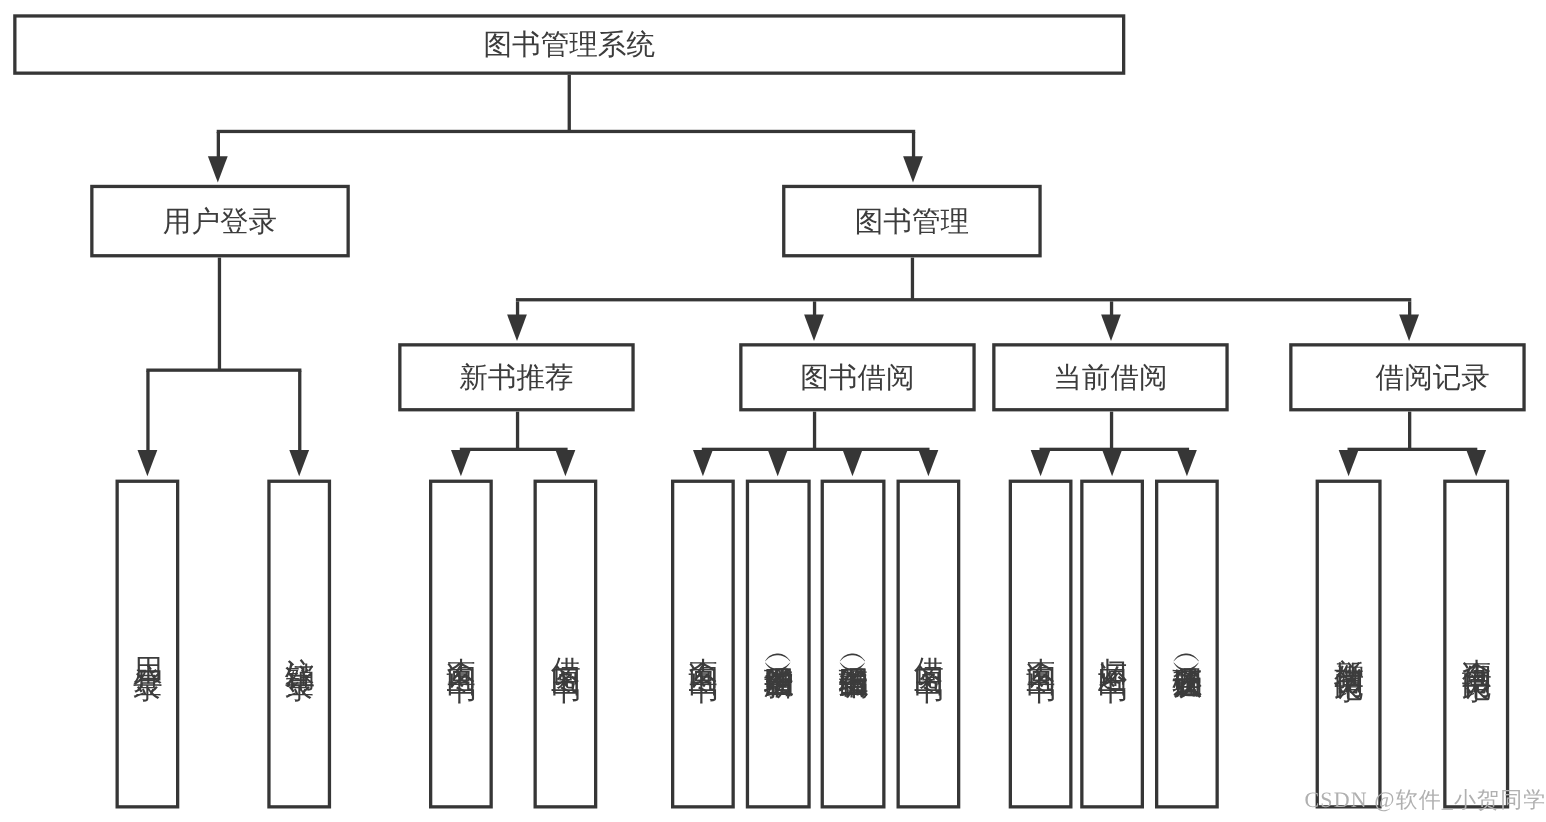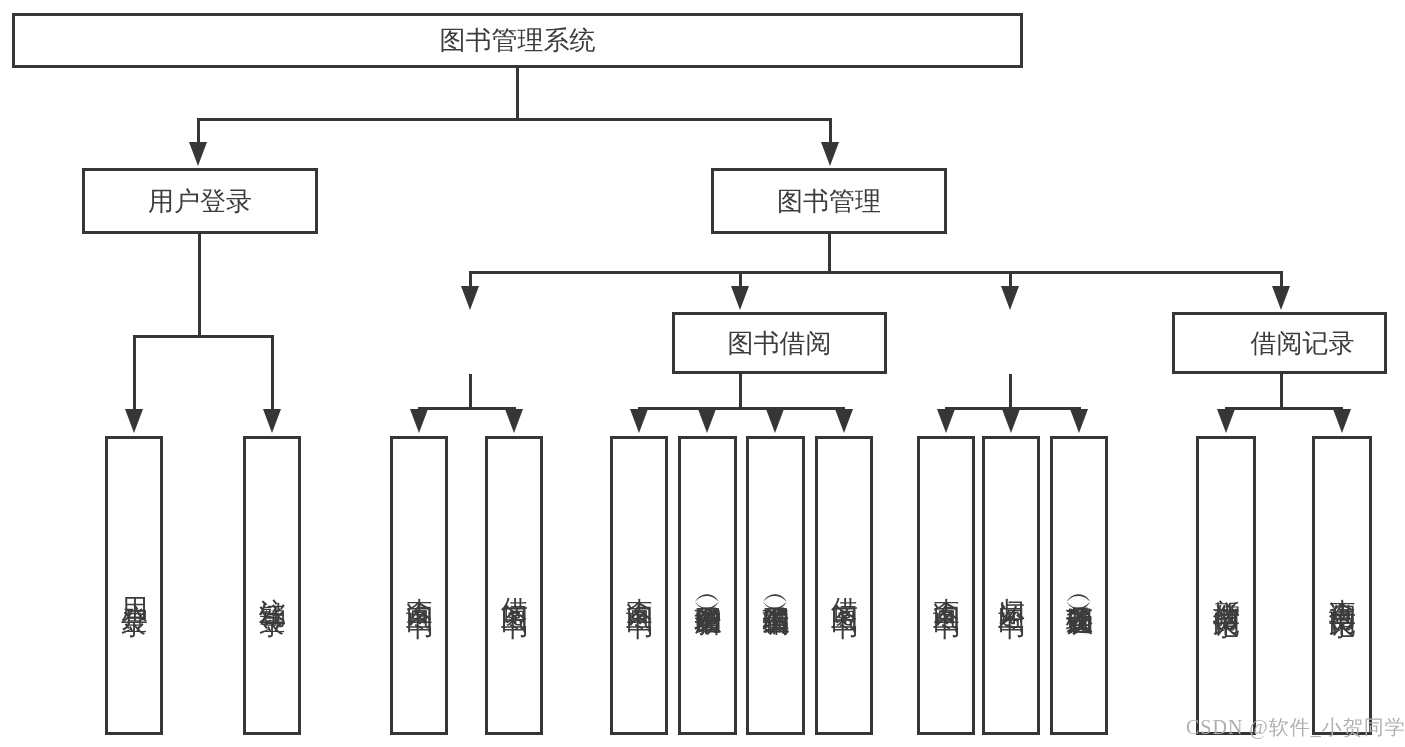--- a/index.html
+++ b/index.html
@@ -87,21 +87,23 @@
   <div class="tri" style="left:1002px;top:409px;"></div>
   <div class="tri" style="left:1070px;top:409px;"></div>
   <div class="tri" style="left:1217px;top:409px;"></div>
   <div class="tri" style="left:1333px;top:409px;"></div>
 
   <div class="box" style="left:12px;top:13px;width:1011px;height:55px;">图书管理系统</div>
 
   <div class="box" style="left:82px;top:168px;width:236px;height:66px;">用户登录</div>
   <div class="box" style="left:711px;top:168px;width:236px;height:66px;">图书管理</div>
 
+  <div class="box" style="left:362px;top:312px;width:215px;height:62px;">新书推荐</div>
   <div class="box" style="left:632px;top:312px;width:215px;height:62px;margin-left:40px;">图书借阅</div>
+  <div class="box" style="left:902px;top:312px;width:215px;height:62px;">当前借阅</div>
   <div class="box" style="left:1172px;top:312px;width:215px;height:62px;padding-left:46px;">借阅记录</div>
 
   <div class="box vbox v4" style="left:105px;top:436px;width:58px;height:299px;">用户登录</div>
   <div class="box vbox v4" style="left:243px;top:436px;width:58px;height:299px;">注销登录</div>
   <div class="box vbox v4" style="left:390px;top:436px;width:58px;height:299px;">查询图书</div>
   <div class="box vbox v4" style="left:485px;top:436px;width:58px;height:299px;">借阅图书</div>
   <div class="box vbox v4" style="left:610px;top:436px;width:58px;height:299px;">查询图书</div>
   <div class="box vbox v10" style="left:678px;top:436px;width:59px;height:299px;">新增图书（管理员）</div>
   <div class="box vbox v10" style="left:746px;top:436px;width:59px;height:299px;">编辑图书（管理员）</div>
   <div class="box vbox v4" style="left:815px;top:436px;width:58px;height:299px;">借阅图书</div>

